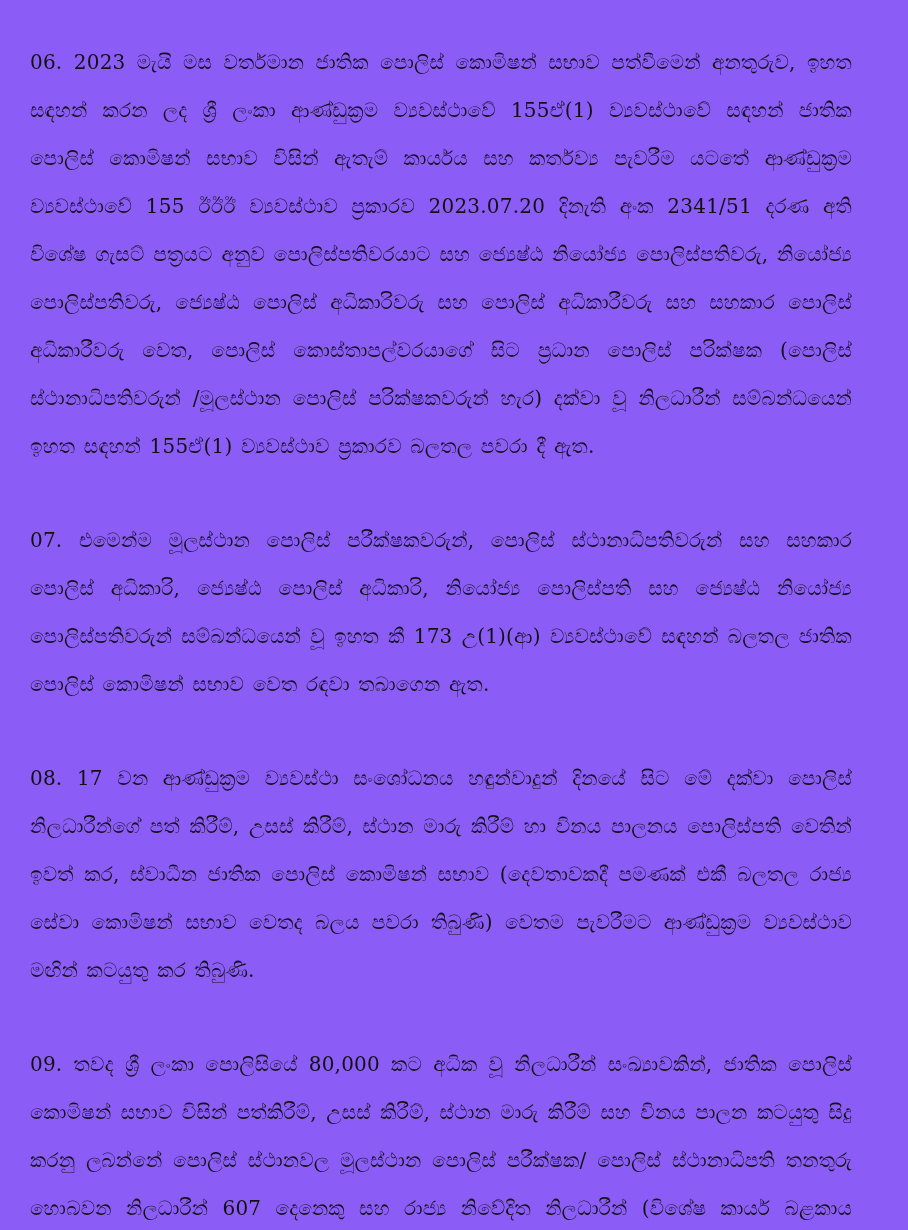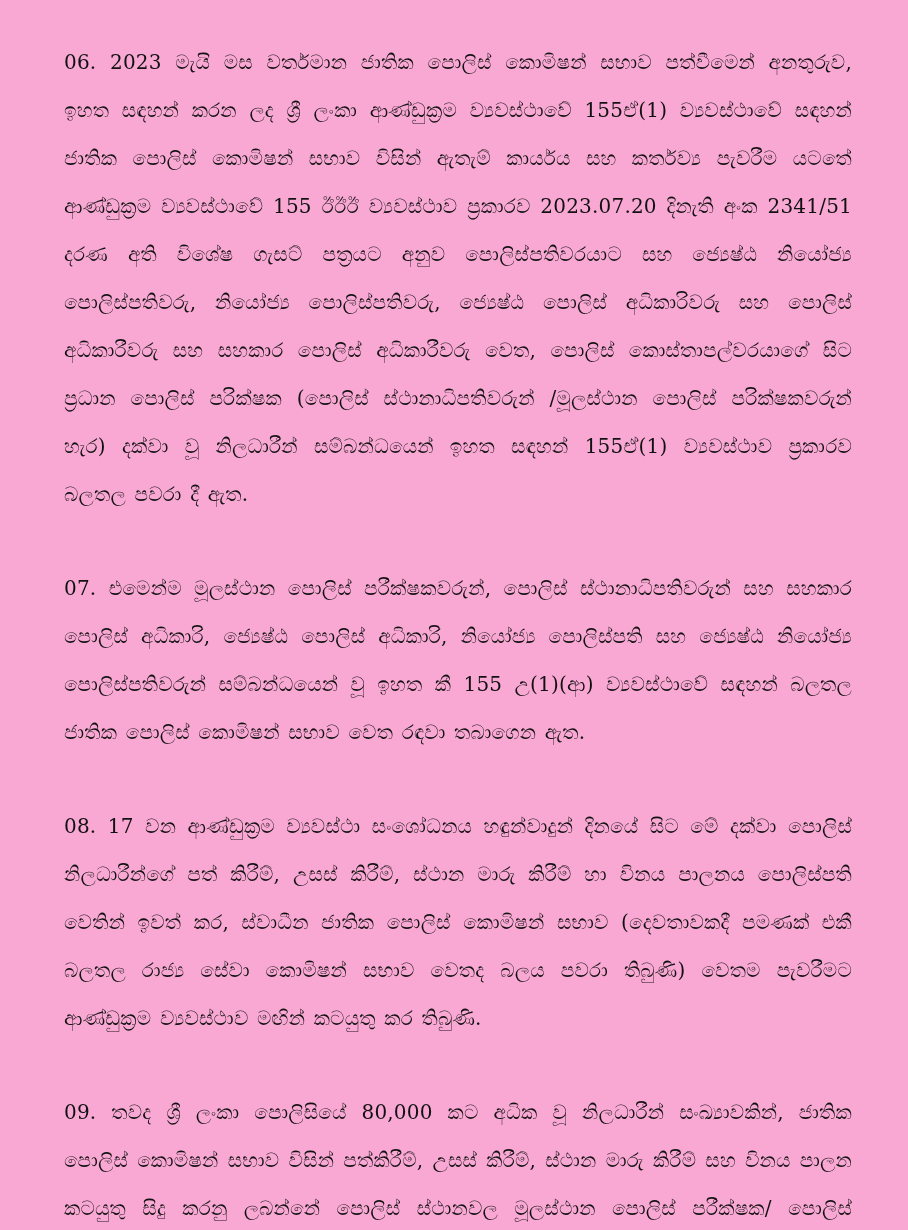--- a/index.html
+++ b/index.html
@@ -4,24 +4,24 @@
 <style>
   html, body {
     margin: 0;
     padding: 0;
     background: #ffffff;
   }
   .page {
     position: relative;
     width: 908px;
     height: 1230px;
-    background: #f9a8d4;
+    background: #8b5cf6;
     overflow: hidden;
     box-sizing: border-box;
-    padding: 38px 56px 0 64px;
+    padding: 38px 56px 0 30px;
     font-family: "DejaVu Serif", "Liberation Serif", serif;
     color: #111111;
   }
   .doc-body {
     width: 100%;
   }
   .para {
     margin: 0 0 46px 0;
     font-size: 20px;
     line-height: 48px;
@@ -33,18 +33,18 @@
   .para:last-child {
     margin-bottom: 0;
   }
 </style>
 </head>
 <body>
 
 <div class="page">
   <div class="doc-body">
     <p class="para">06. 2023 මැයි මස වර්තමාන ජාතික පොලිස් කොමිෂන් සභාව පත්වීමෙන් අනතුරුව, ඉහත සඳහන් කරන ලද ශ්‍රී ලංකා ආණ්ඩුක්‍රම ව්‍යවස්ථාවේ  155ඒ(1) ව්‍යවස්ථාවේ සඳහන් ජාතික පොලිස් කොමිෂන් සභාව විසින් ඇතැම් කාර්යය සහ කර්තව්‍ය පැවරීම යටතේ  ආණ්ඩුක්‍රම ව්‍යවස්ථාවේ 155 ඊඊඊ ව්‍යවස්ථාව ප්‍රකාරව 2023.07.20 දිනැති අංක 2341/51 දරණ අති විශේෂ ගැසට් පත්‍රයට අනුව  පොලිස්පතිවරයාට සහ ජ්‍යෙෂ්ඨ නියෝජ්‍ය පොලිස්පතිවරු, නියෝජ්‍ය  පොලිස්පතිවරු, ජ්‍යෙෂ්ඨ පොලිස් අධිකාරිවරු  සහ පොලිස් අධිකාරීවරු සහ සහකාර පොලිස් අධිකාරීවරු වෙත, පොලිස් කොස්තාපල්වරයාගේ සිට ප්‍රධාන පොලිස් පරික්ෂක (පොලිස් ස්ථානාධිපතිවරුන් /මූලස්ථාන පොලිස් පරික්ෂකවරුන් හැර)  දක්වා වූ නිලධාරීන් සම්බන්ධයෙන් ඉහත සඳහන් 155ඒ(1) ව්‍යවස්ථාව ප්‍රකාරව බලතල පවරා දී ඇත.</p>
-    <p class="para">07. එමෙන්ම මූලස්ථාන පොලිස් පරීක්ෂකවරුන්, පොලිස් ස්ථානාධිපතිවරුන් සහ සහකාර පොලිස් අධිකාරි, ජ්‍යෙෂ්ඨ පොලිස් අධිකාරි, නියෝජ්‍ය පොලිස්පති සහ ජ්‍යෙෂ්ඨ නියෝජ්‍ය පොලිස්පතිවරුන් සම්බන්ධයෙන් වූ ඉහත කී 155 උ(1)(ආ) ව්‍යවස්ථාවේ සඳහන් බලතල ජාතික පොලිස් කොමිෂන් සභාව වෙත රඳවා තබාගෙන ඇත.</p>
+    <p class="para">07. එමෙන්ම මූලස්ථාන පොලිස් පරීක්ෂකවරුන්, පොලිස් ස්ථානාධිපතිවරුන් සහ සහකාර පොලිස් අධිකාරි, ජ්‍යෙෂ්ඨ පොලිස් අධිකාරි, නියෝජ්‍ය පොලිස්පති සහ ජ්‍යෙෂ්ඨ නියෝජ්‍ය පොලිස්පතිවරුන් සම්බන්ධයෙන් වූ ඉහත කී 173 උ(1)(ආ) ව්‍යවස්ථාවේ සඳහන් බලතල ජාතික පොලිස් කොමිෂන් සභාව වෙත රඳවා තබාගෙන ඇත.</p>
     <p class="para">08. 17 වන ආණ්ඩුක්‍රම ව්‍යවස්ථා සංශෝධනය හඳුන්වාදුන් දිනයේ සිට මේ දක්වා පොලිස් නිලධාරීන්ගේ පත් කිරීම්, උසස් කිරීම්, ස්ථාන මාරු කිරීම් හා විනය පාලනය  පොලිස්පති වෙතින් ඉවත් කර, ස්වාධීන ජාතික පොලිස් කොමිෂන් සභාව (දෙවතාවකදී පමණක් එකී බලතල  රාජ්‍ය සේවා කොමිෂන් සභාව වෙතද බලය පවරා තිබුණි) වෙතම පැවරීමට ආණ්ඩුක්‍රම ව්‍යවස්ථාව මඟින් කටයුතු කර තිබුණි.</p>
     <p class="para">09. තවද ශ්‍රී ලංකා  පොලිසියේ 80,000 කට අධික වූ නිලධාරීන් සංඛ්‍යාවකින්, ජාතික  පොලිස් කොමිෂන් සභාව විසින් පත්කිරීම්, උසස් කිරීම්, ස්ථාන මාරු කිරීම් සහ විනය පාලන කටයුතු සිදු කරනු ලබන්නේ පොලිස් ස්ථානවල  මූලස්ථාන පොලිස් පරීක්ෂක/ පොලිස් ස්ථානාධිපති තනතුරු හොබවන  නිලධාරීන් 607 දෙනෙකු සහ රාජ්‍ය නිවේදිත  නිලධාරීන් (විශේෂ කාර්ය බළකාය ඇතුළු) 813 දෙනෙකු එනම් නිලධාරීන් 1420 ක පමණ වූ ප්‍රමාණයක් සම්බන්ධයෙන් පමණි.  ඉතිරි සියළු නිලධාරීන්ගෙ පත් කිරීම්, උසස් කිරීම් සහ විනය පාලන බලය ජාතික පොලිස් කොමිෂන් සභාව විසින් පොලිස්පති වෙත ආණ්ඩුක්‍රම ව්‍යවස්ථාව පරිදි විධිමත්ව පවරා ඇත.  එසේම එලෙස බලය  පවරන ලද නිලධාරීන්ට සහ පොලිස්පතිවරයාට පවත්නා නීති රීති, වක්‍රලේඛ, කාර්යපටිපාටිවල ප්‍රතිපාදනවලට යටත්ව ක්‍රියා කිරීමට පූර්ණ නිදහස ඇති අතර, ඒ සම්බන්ධයෙන් ජාතික පොලිස් කොමිෂන් සභාව කිසිවිටෙකත් මැදිහත් වන්නේ ද නැත.</p>
 
   </div>
 </div>
 
 </body></html>

